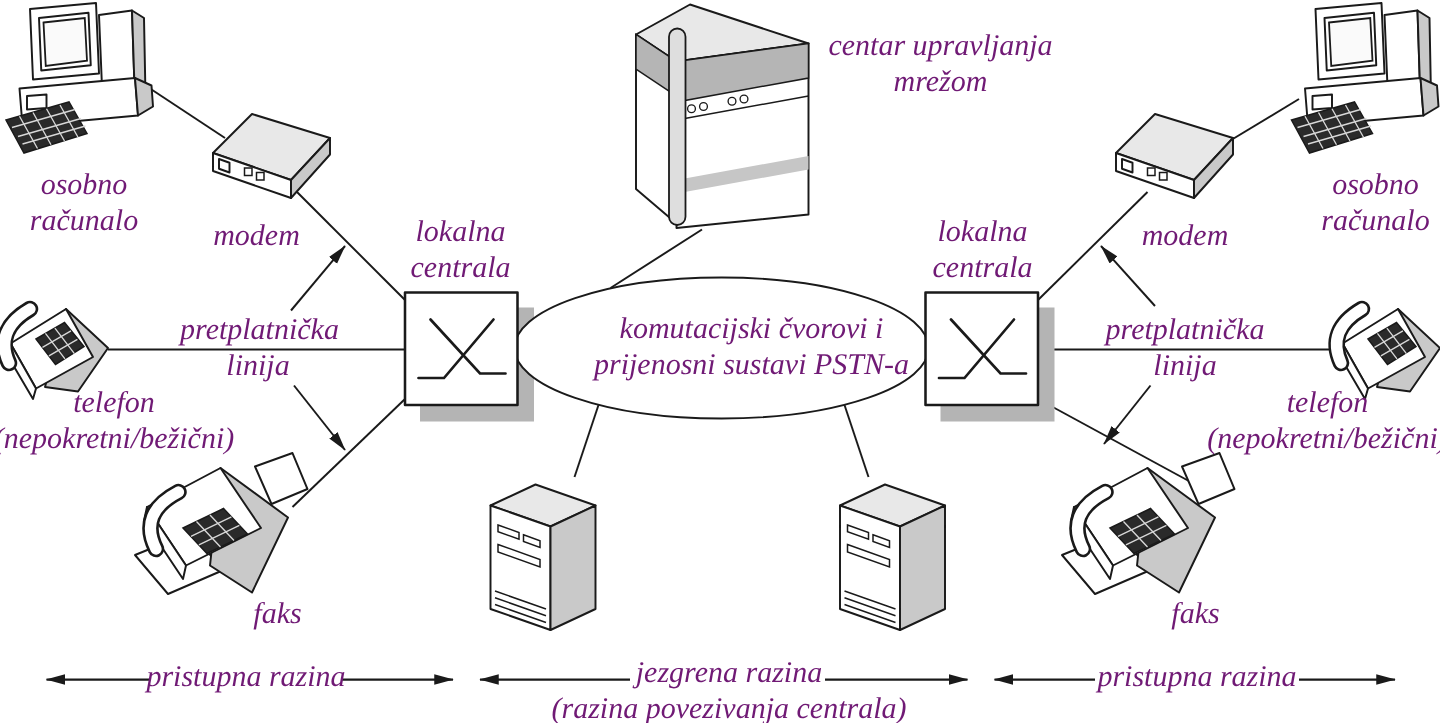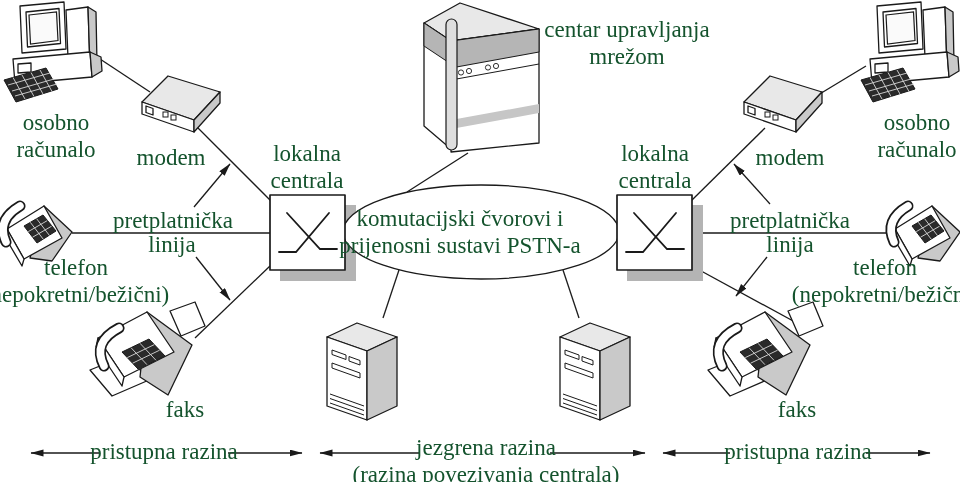--- a/index.html
+++ b/index.html
@@ -10,22 +10,22 @@
     --dark:#2a2a2a;
   }
   html,body{margin:0;padding:0;background:#fff;}
   .stage{
     position:relative;width:960px;height:482px;background:#ffffff;
     font-family:"Liberation Serif", serif;overflow:hidden;
   }
   .stage svg{position:absolute;left:0;top:0;}
   .lbl{
     position:absolute;transform:translate(-50%,-50%);
-    text-align:center;font-size:23px;line-height:1.18;color:#14532d;
-    white-space:pre-line;pointer-events:none;
+    text-align:center;font-size:20px;line-height:1.18;color:#701a75;
+    white-space:pre-line;pointer-events:none;font-style:italic;
   }
   
   .ln{fill:none;stroke:var(--line);stroke-width:1.3;}
   .lvl{stroke-width:1.5;}
   .face-w{fill:#ffffff;stroke:var(--line);stroke-width:1.3;stroke-linejoin:round;}
   .face-g{fill:var(--gray);stroke:var(--line);stroke-width:1.3;stroke-linejoin:round;}
   .face-l{fill:var(--lgray);stroke:var(--line);stroke-width:1.3;stroke-linejoin:round;}
   .band{fill:#b5b5b5;stroke:var(--line);stroke-width:1;}
   .stripe{fill:#c6c6c6;stroke:none;}
   .pole{fill:#dedede;stroke:var(--line);stroke-width:1.2;}
@@ -190,21 +190,21 @@
 <div class="lbl" style="left:307px;top:167px">lokalna
 centrala</div>
 <div class="lbl" style="left:173px;top:221px">pretplatnička</div>
 <div class="lbl" style="left:172px;top:245px">linija</div>
 <div class="lbl" style="left:76px;top:281px">telefon
 (nepokretni/bežični)</div>
 <div class="lbl" style="left:185px;top:410px">faks</div>
 
 <div class="lbl" style="left:627px;top:43px">centar upravljanja
 mrežom</div>
-<div class="lbl" style="left:460px;top:232px">komutacijski čvorovi i
+<div class="lbl" style="left:501px;top:232px">komutacijski čvorovi i
 prijenosni sustavi PSTN-a</div>
 
 <div class="lbl" style="left:655px;top:167px">lokalna
 centrala</div>
 <div class="lbl" style="left:790px;top:158px">modem</div>
 <div class="lbl" style="left:917px;top:136px">osobno
 računalo</div>
 <div class="lbl" style="left:790px;top:221px">pretplatnička</div>
 <div class="lbl" style="left:790px;top:245px">linija</div>
 <div class="lbl" style="left:885px;top:281px">telefon

